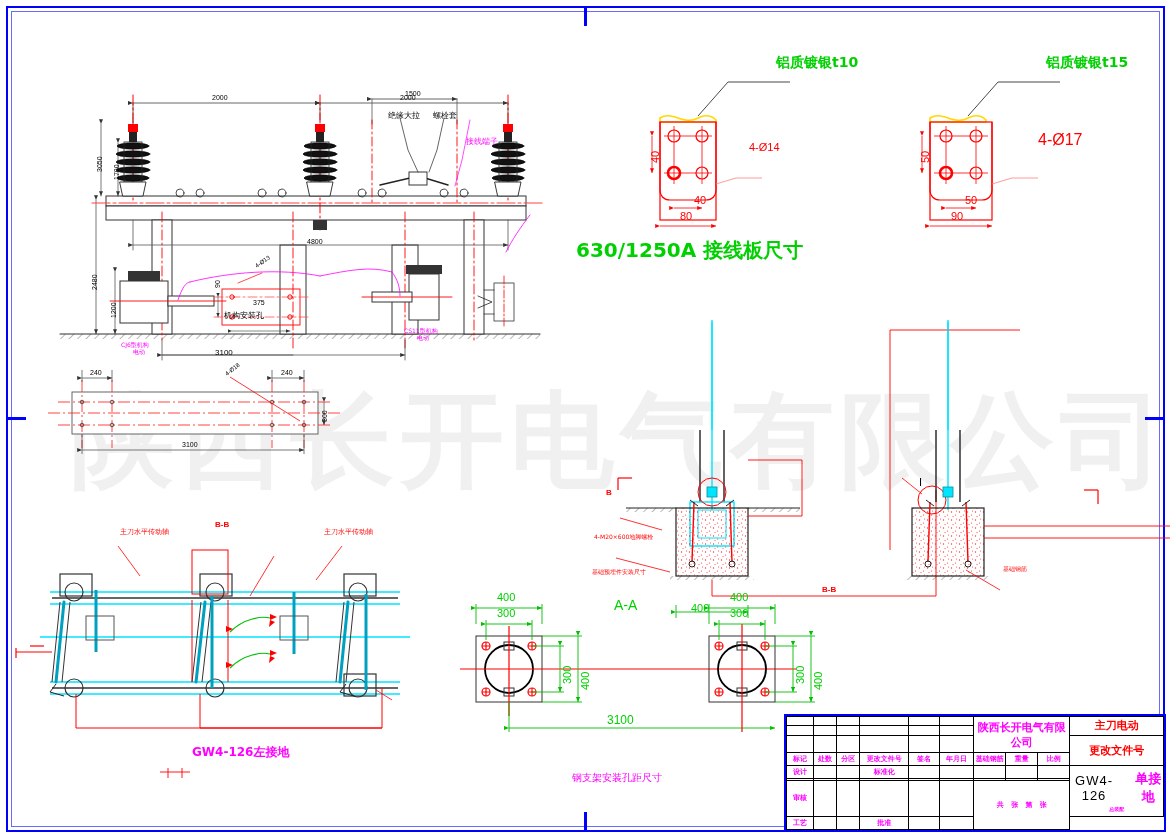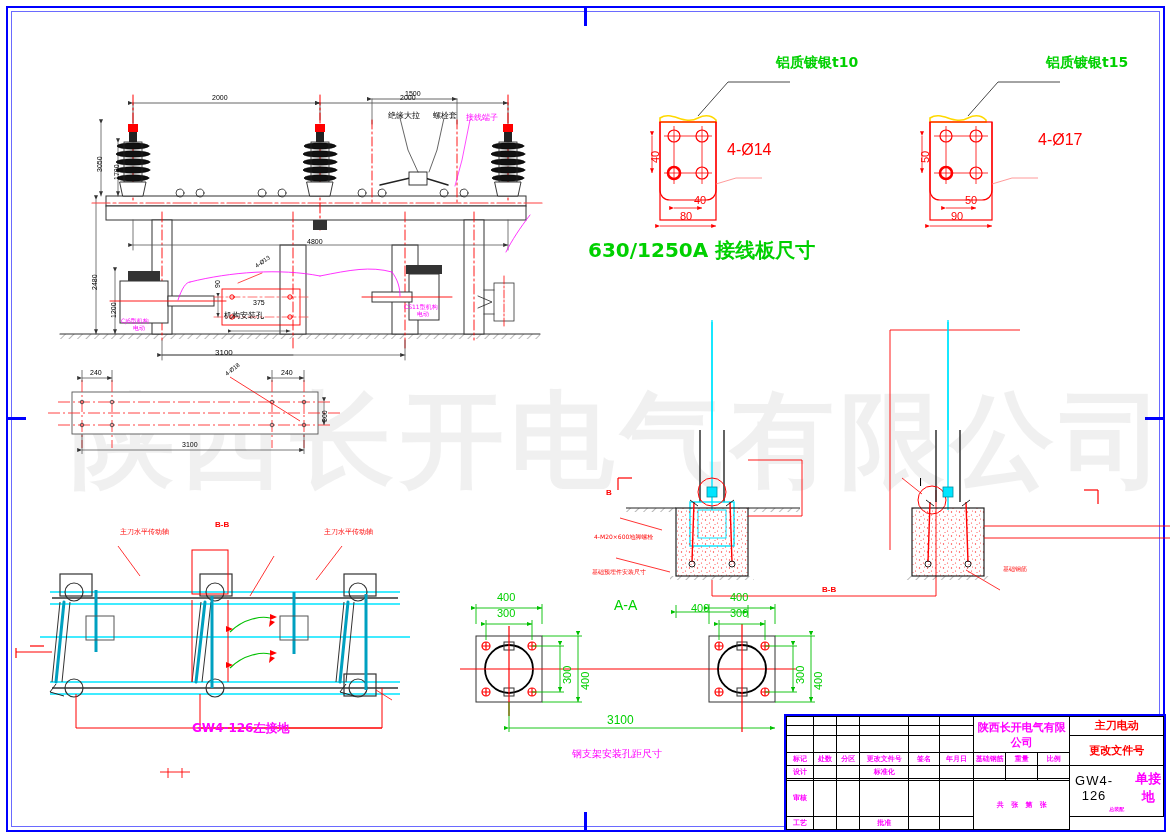--- a/index.html
+++ b/index.html
@@ -16,21 +16,21 @@
     font-size:104px;font-weight:bold;color:#000;opacity:.055;letter-spacing:6px;
     font-family:"DejaVu Sans",sans-serif;white-space:nowrap;pointer-events:none;}
 
   
   svg.layer{position:absolute;left:0;top:0;width:1171px;height:838px;overflow:visible;}
 
   
   .lbl{position:absolute;white-space:nowrap;font-family:"DejaVu Sans",sans-serif;line-height:1;}
   .grn{color:#00d000;font-weight:bold;}
   .red{color:#ff0000;}
-  .mag{color:#ff00ff;}
+  .mag{color:#ff00ff;margin-top:24px;}
   .blk{color:#000;}
   .dimtxt{font-family:"Liberation Sans",sans-serif;}
   .vert{transform:rotate(-90deg);transform-origin:left top;}
 
   
   .tb{position:absolute;left:784px;top:714px;width:382px;height:118px;
       border:2px solid #0000ff;box-sizing:border-box;background:#fff;}
   .tb table{border-collapse:collapse;width:100%;height:100%;table-layout:fixed;}
   .tb td{border:1px solid #000;font-size:7px;text-align:center;vertical-align:middle;padding:0;}
   .tb .pk{color:#ff00ff;font-weight:bold;font-family:"DejaVu Sans",sans-serif;}
@@ -606,33 +606,33 @@
     </g>
 
     <g stroke="#ff0000" stroke-width="0.8" fill="none">
       <path d="M376,690 L392,700"></path>
     </g>
   </svg>
 
   <div class="lbl grn" style="left:776px;top:55px;font-size:14px;">铝质镀银t10</div>
   <div class="lbl grn" style="left:1046px;top:55px;font-size:14px;">铝质镀银t15</div>
 
-  <div class="lbl red dimtxt" style="left:727px;top:142px;font-size:16px;">4-Ø14</div>
+  <div class="lbl red dimtxt" style="left:749px;top:142px;font-size:11px;">4-Ø14</div>
   <div class="lbl red dimtxt" style="left:1038px;top:132px;font-size:16px;">4-Ø17</div>
 
   <div class="lbl red dimtxt vert" style="left:650px;top:163px;font-size:11px;">40</div>
   <div class="lbl red dimtxt vert" style="left:920px;top:163px;font-size:11px;">50</div>
 
   <div class="lbl red dimtxt" style="left:694px;top:195px;font-size:11px;">40</div>
   <div class="lbl red dimtxt" style="left:965px;top:195px;font-size:11px;">50</div>
 
   <div class="lbl red dimtxt" style="left:680px;top:211px;font-size:11px;">80</div>
   <div class="lbl red dimtxt" style="left:951px;top:211px;font-size:11px;">90</div>
 
-  <div class="lbl grn" style="left:576px;top:240px;font-size:20px;margin-left:12px;">630/1250A 接线板尺寸</div>
+  <div class="lbl grn" style="left:576px;top:240px;font-size:20px;">630/1250A 接线板尺寸</div>
 
   <div class="lbl blk dimtxt" style="left:212px;top:94px;font-size:7px;">2000</div>
   <div class="lbl blk dimtxt" style="left:400px;top:94px;font-size:7px;">2000</div>
   <div class="lbl blk dimtxt" style="left:405px;top:90px;font-size:7px;">1500</div>
   <div class="lbl blk dimtxt vert" style="left:96px;top:172px;font-size:7px;">3050</div>
   <div class="lbl blk dimtxt vert" style="left:113px;top:180px;font-size:7px;">1700</div>
   <div class="lbl blk dimtxt vert" style="left:91px;top:290px;font-size:7px;">2480</div>
   <div class="lbl blk dimtxt vert" style="left:110px;top:318px;font-size:7px;">1200</div>
   <div class="lbl blk dimtxt" style="left:307px;top:238px;font-size:7px;">4800</div>
   <div class="lbl blk dimtxt" style="left:215px;top:349px;font-size:8px;">3100</div>

